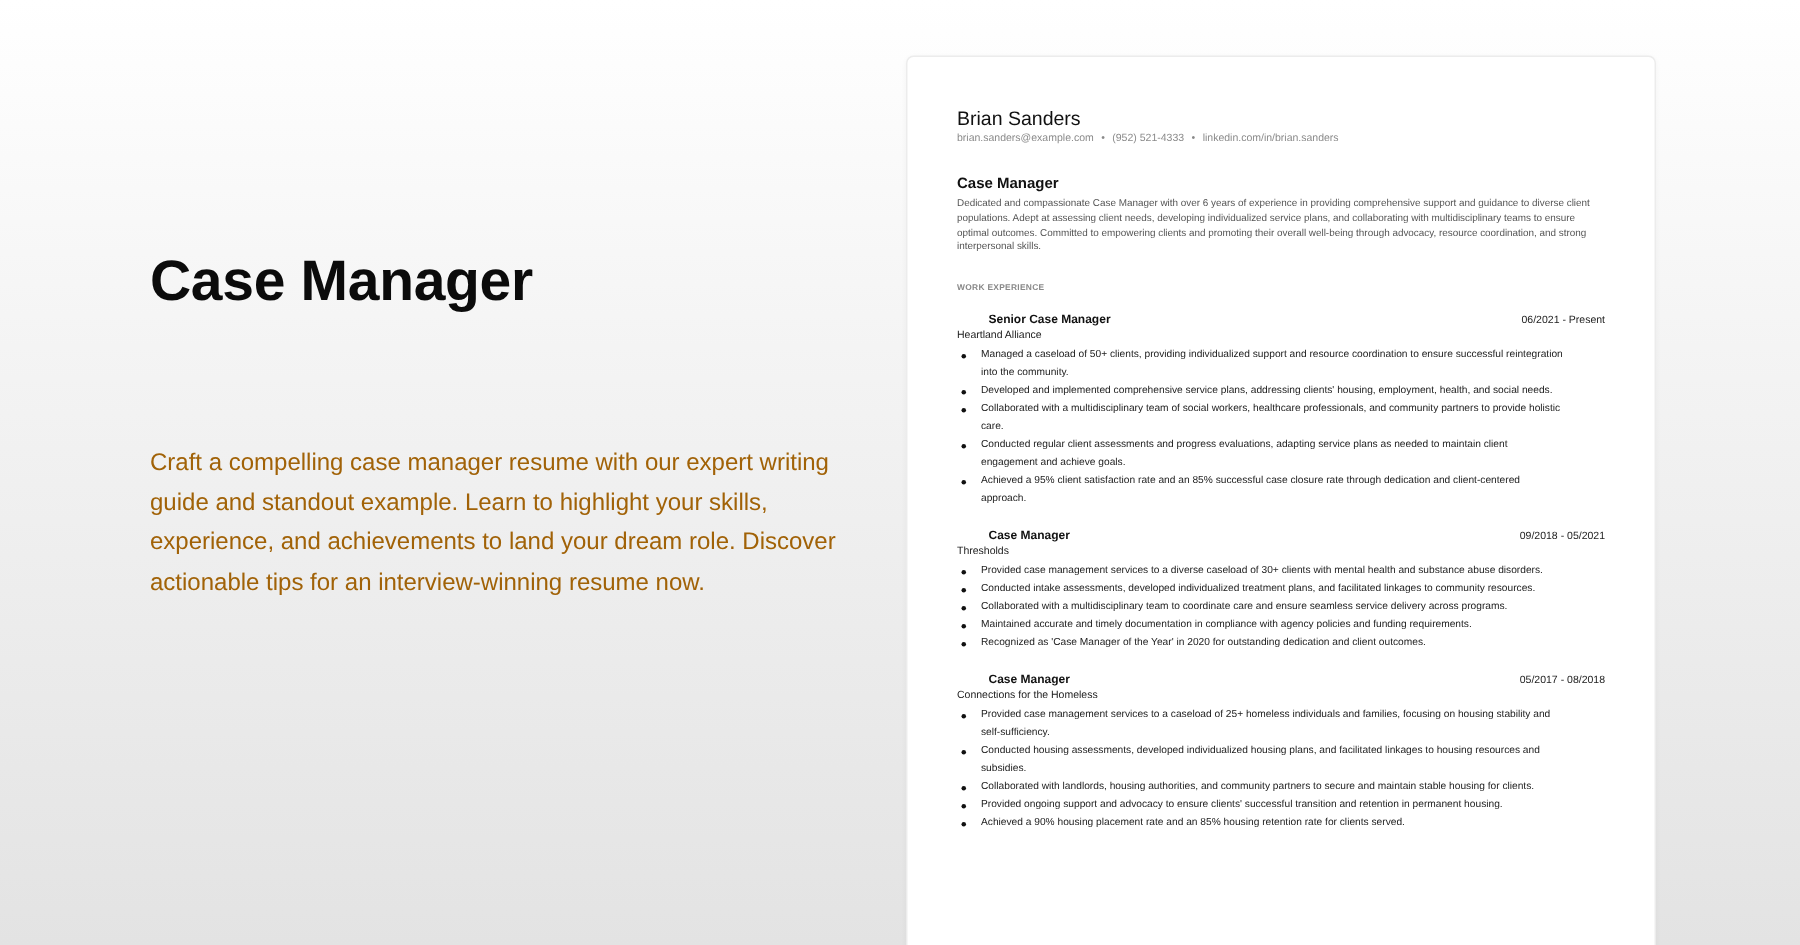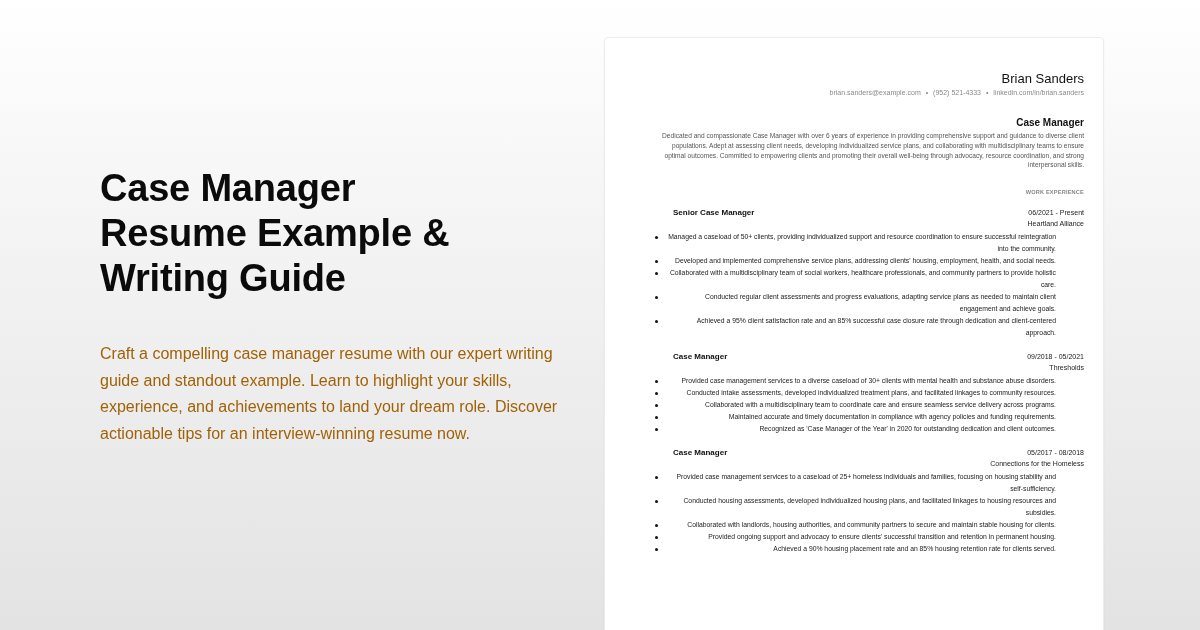--- a/index.html
+++ b/index.html
@@ -19,21 +19,21 @@
   }
   .hero p {
     margin:40px 0 0 0; font-size:16px; line-height:26.7px; color:#a16207;
   }
   .card {
     position:absolute; left:605px; top:38px; width:498px; height:620px;
     background:#ffffff; border-radius:4px;
     box-shadow: 0 0 0 1px #ececec, 0 1px 4px rgba(0,0,0,0.06);
     overflow:hidden;
   }
-  .doc { position:absolute; left:47px; top:33px; width:432px;text-align:right; }
+  .doc { position:absolute; left:33px; top:33px; width:432px; }
   .name { font-size:13px; color:#111; line-height:16px; }
   .contact { font-size:7px; color:#8a8a8a; margin-top:1px; line-height:9px; }
   .contact span.sep { margin:0 3px; }
   .headline { font-size:10px; font-weight:700; margin-top:20px; line-height:12px; }
   .summary { font-size:6.6px; color:#555; line-height:9.8px; margin-top:2px; }
   .section-label { font-size:5.6px; font-weight:700; color:#888; letter-spacing:0.2px; margin-top:19px; text-transform:uppercase; }
   .job { margin-top:13px; }
   .job:first-of-type { margin-top:12px; }
   .job-head { display:flex; justify-content:space-between; align-items:baseline;padding-left:21px; }
   .job-title { font-size:8px; font-weight:700; color:#111; }
@@ -44,22 +44,21 @@
   ul.bullets li::before {
     content:""; position:absolute; left:-13px; top:4.5px; width:3px; height:3px; border-radius:50%; background:#111;
   }
 </style>
 </head>
 <body>
 
 <div class="hero">
   <h1>
     <span>Case Manager</span><br>
-    <span>Resume Example &amp;</span><br>
-    <span>Writing Guide</span>
+    <br>
   </h1>
   <p>Craft a compelling case manager resume with our expert writing guide and standout example. Learn to highlight your skills, experience, and achievements to land your dream role. Discover actionable tips for an interview-winning resume now.</p>
 </div>
 
 <div class="card">
   <div class="doc">
     <div class="name">Brian Sanders</div>
     <div class="contact">
       <span>brian.sanders@example.com</span>
       <span class="sep">•</span>

